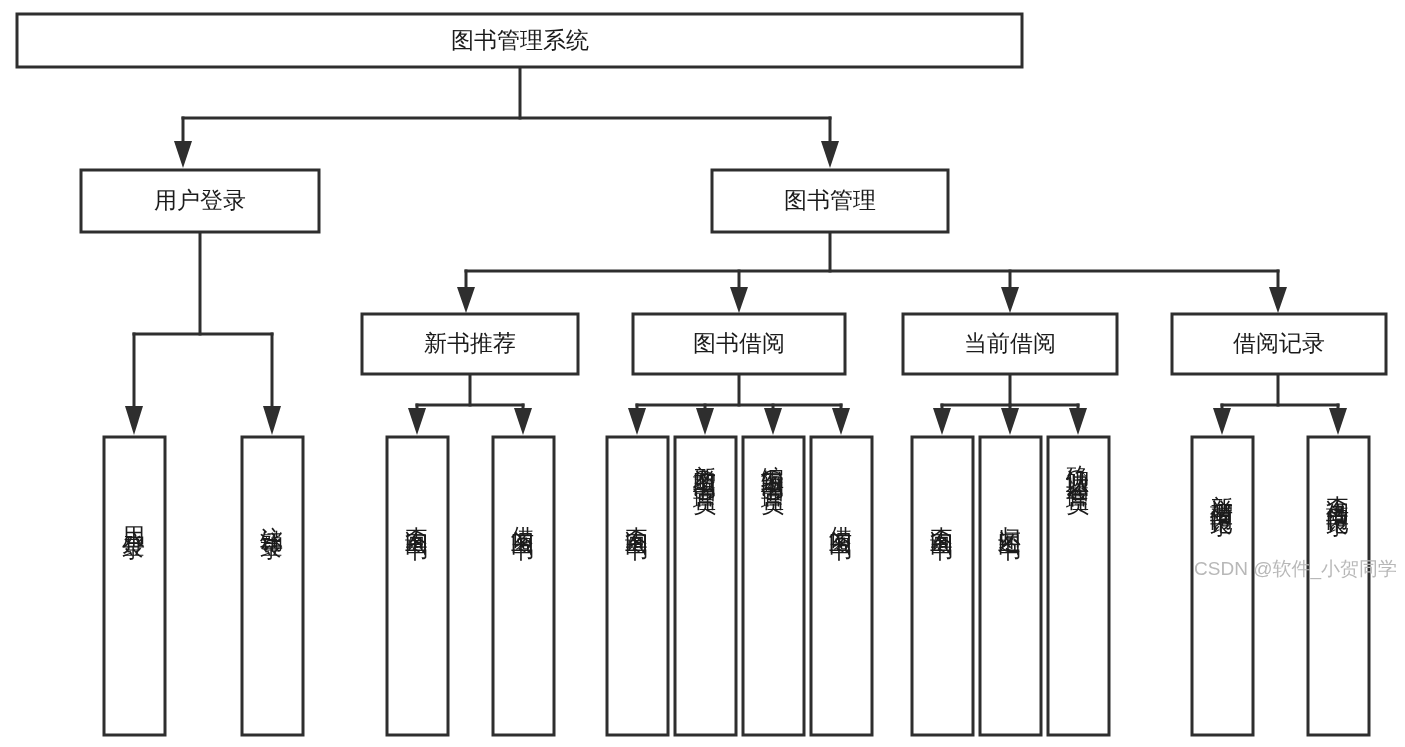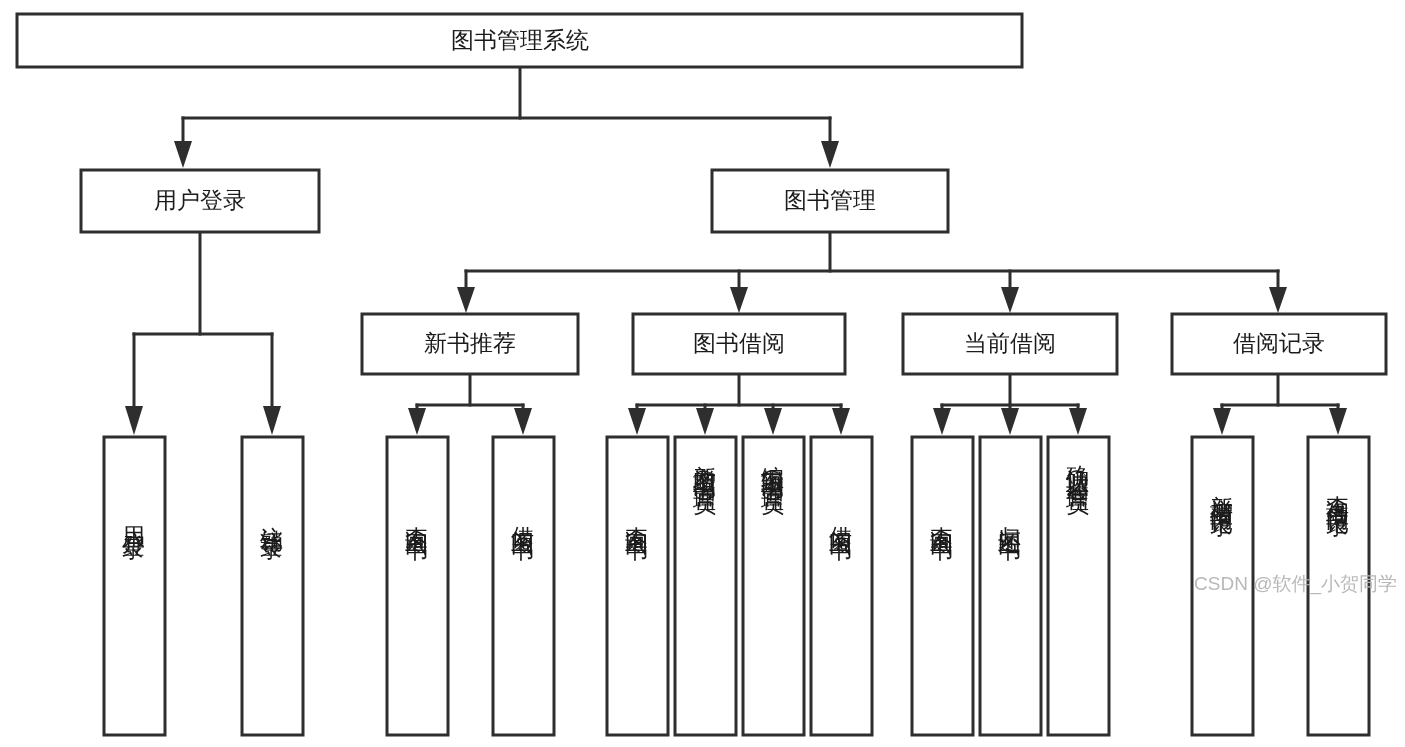--- a/index.html
+++ b/index.html
@@ -52,21 +52,21 @@
     font-family: "Liberation Sans", "DejaVu Sans", sans-serif;
     font-size: 23px;
     fill: #1b1b1b;
     writing-mode: vertical-rl;
     text-orientation: upright;
     letter-spacing: 4px;
   }
   .watermark {
     position: absolute;
     right: 8px;
-    bottom: 6px;
+    bottom: 21px;
     font-family: "Liberation Sans", "DejaVu Sans", sans-serif;
     font-size: 19px;
     color: #b8b8b8;
     white-space: nowrap;
     pointer-events: none;
   }
 </style>
 </head>
 <body>
 

